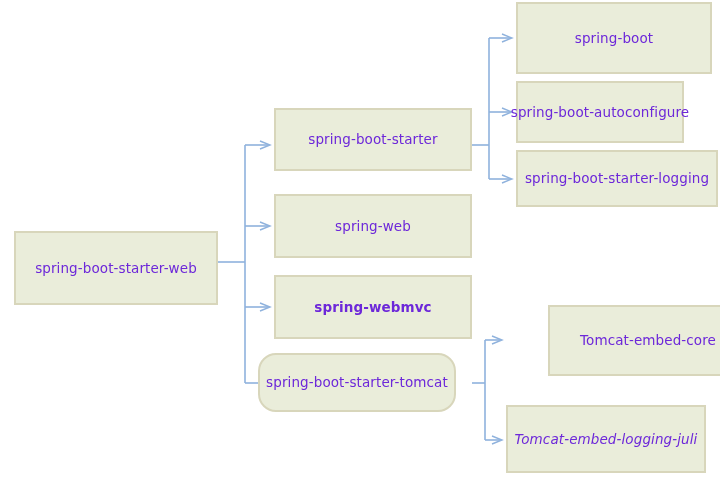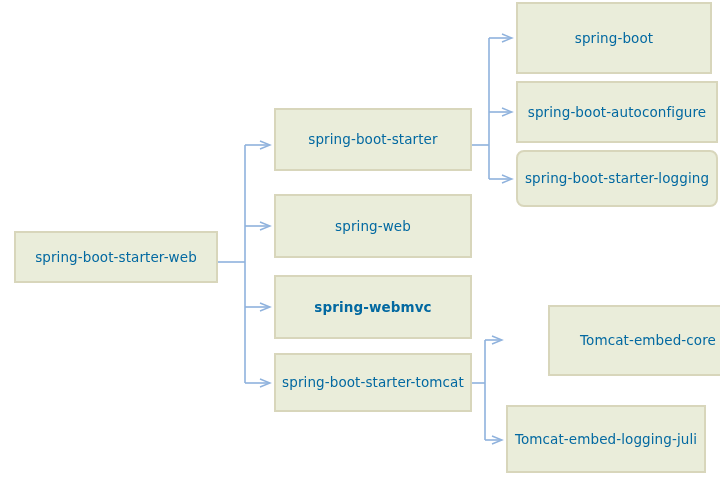--- a/index.html
+++ b/index.html
@@ -16,21 +16,21 @@
     overflow: hidden;
   }
   .node {
     position: absolute;
     box-sizing: border-box;
     background: #eaedda;
     border: 2px solid #d8d6bb;
     display: flex;
     align-items: center;
     justify-content: center;
-    color: #0369a1;
+    color: #6d28d9;
     font-size: 13.5px;
     font-weight: 400;
     letter-spacing: 0.1px;
     text-align: center;
     line-height: 1.2;
     white-space: nowrap;
   }
   #edges {
     position: absolute;
     left: 0;
@@ -87,24 +87,24 @@
     <path class="edge-line" d="M 472 383 L 485 383"></path>
     <path class="edge-line" d="M 485 340 L 485 440"></path>
 
     <path class="edge-line" d="M 485 340 L 500 340"></path>
     <path class="edge-head" d="M 492 336 L 502 340 L 492 344"></path>
 
     <path class="edge-line" d="M 485 440 L 500 440"></path>
     <path class="edge-head" d="M 492 436 L 502 440 L 492 444"></path>
   </svg>
 
-  <div class="node" style="left:14px;  top:231px; width:204px; height:52px;">spring-boot-starter-web</div>
+  <div class="node" style="left:14px;  top:231px; width:204px; height:74px;">spring-boot-starter-web</div>
   <div class="node" style="left:274px; top:108px; width:198px; height:63px;">spring-boot-starter</div>
   <div class="node" style="left:274px; top:194px; width:198px; height:64px;text-align:right;">spring-web</div>
   <div class="node" style="left:274px; top:275px; width:198px; height:64px;font-weight:bold;">spring-webmvc</div>
-  <div class="node" style="left:274px; top:353px; width:198px; height:59px;">spring-boot-starter-tomcat</div>
+  <div class="node" style="left:258px; top:353px; width:198px; height:59px;border-radius:18px;">spring-boot-starter-tomcat</div>
   <div class="node" style="left:516px; top:2px;   width:196px; height:72px;">spring-boot</div>
-  <div class="node" style="left:516px; top:81px;  width:202px; height:62px;">spring-boot-autoconfigure</div>
-  <div class="node" style="left:516px; top:150px; width:202px; height:57px;border-radius:8px;">spring-boot-starter-logging</div>
+  <div class="node" style="left:516px; top:81px;  width:168px; height:62px;">spring-boot-autoconfigure</div>
+  <div class="node" style="left:516px; top:150px; width:202px; height:57px;">spring-boot-starter-logging</div>
   <div class="node" style="left:506px; top:305px; width:200px; height:71px;margin-left:42px;">Tomcat-embed-core</div>
-  <div class="node" style="left:506px; top:405px; width:200px; height:68px;">Tomcat-embed-logging-juli</div>
+  <div class="node" style="left:506px; top:405px; width:200px; height:68px;font-style:italic;">Tomcat-embed-logging-juli</div>
 
 </div>
 
 </body></html>

